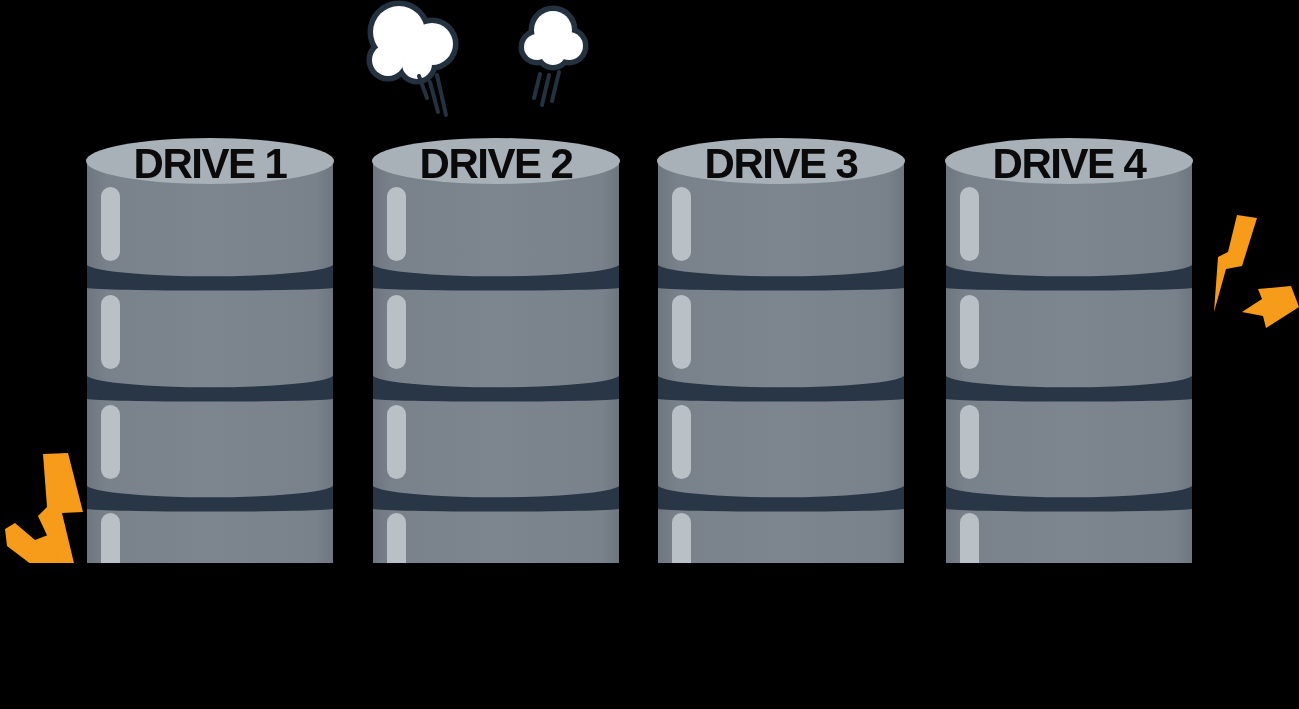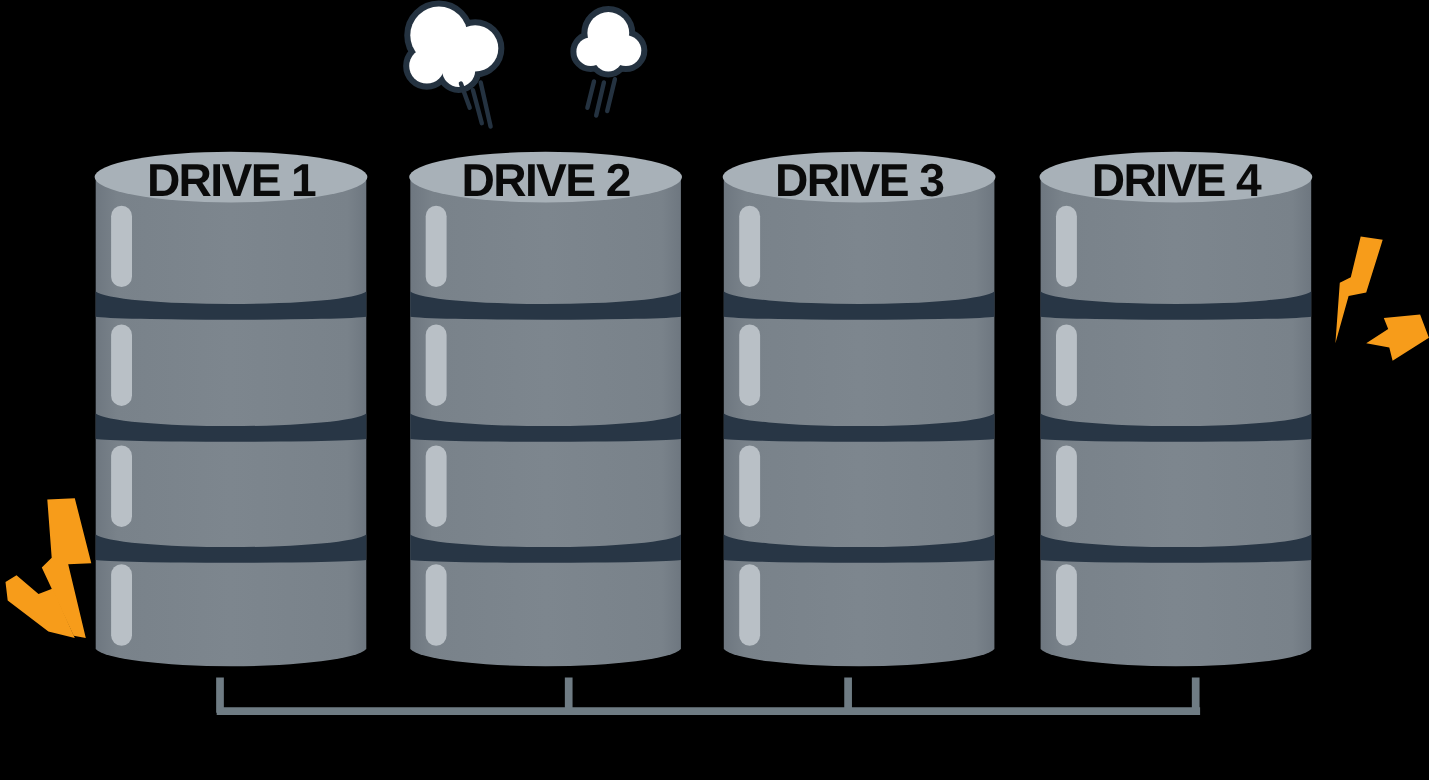--- a/index.html
+++ b/index.html
@@ -10,21 +10,21 @@
     --drive-top:#a8b1b8;
     --drive-highlight:#b9c0c6;
     --drive-band:#283645;
     --label-text:#0a0a0a;
     --lightning-orange:#f79c1a;
     --smoke-outline:#243240;
     --smoke-fill:#ffffff;
     --connector:#6f7c84;
   }
   html,body{margin:0;padding:0;background:var(--background);}
-  .stage{position:relative;width:1299px;height:709px;background:var(--background);overflow:hidden;}
+  .stage{position:relative;width:1299px;height:563px;background:var(--background);overflow:hidden;}
   svg{display:block;}
   .body-fill{fill:url(#bodyGrad);}
   .band{fill:var(--drive-band);}
   .cap-top{fill:var(--drive-top);}
   .hl{fill:var(--drive-highlight);}
   .drive-label{
     fill:var(--label-text);
     font-family:"Liberation Sans","DejaVu Sans",sans-serif;
     font-weight:bold;
     font-size:42px;

